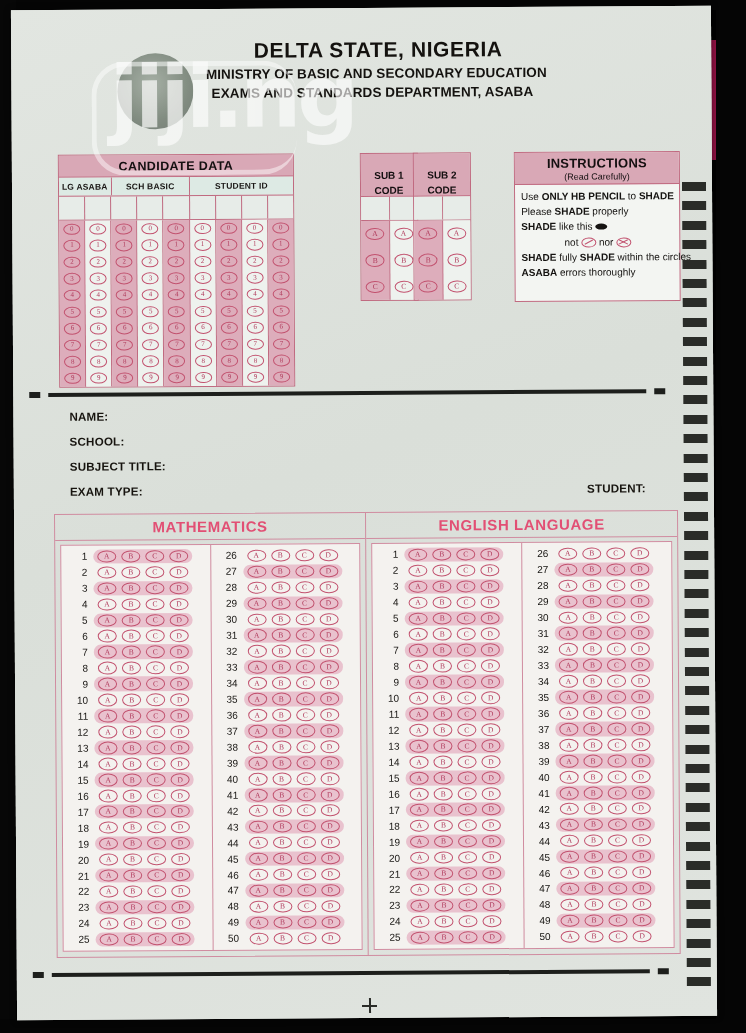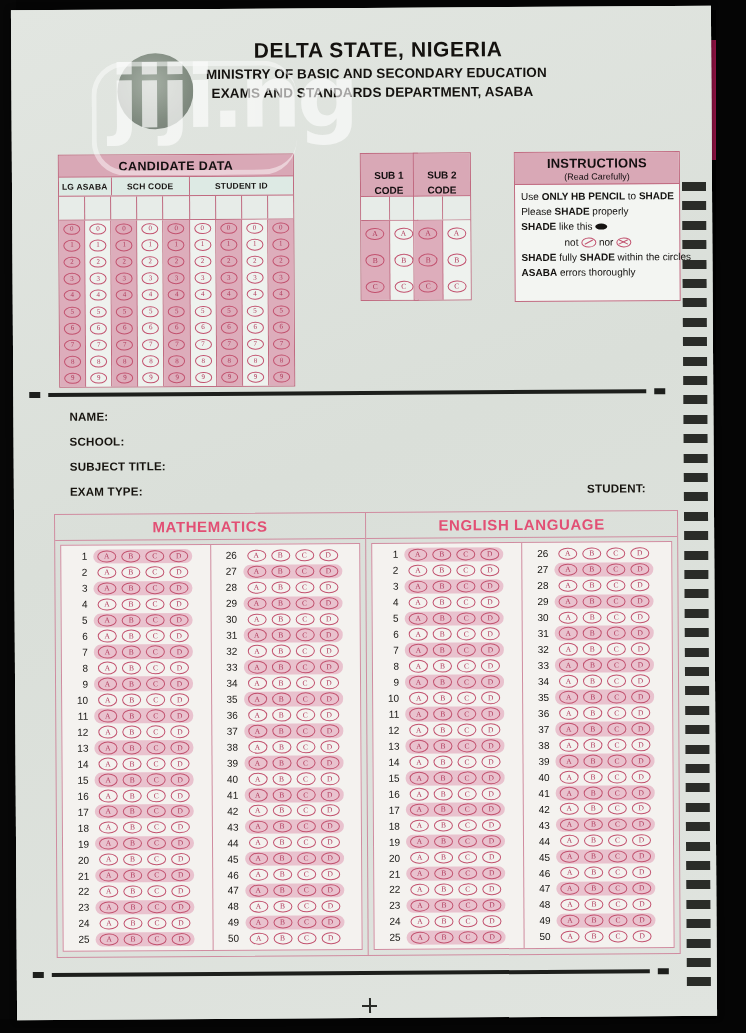--- a/index.html
+++ b/index.html
@@ -352,21 +352,21 @@
   <div id="header">
     <div id="title-main">DELTA STATE, NIGERIA</div>
     <div id="title-sub1">MINISTRY OF BASIC AND SECONDARY EDUCATION</div>
     <div id="title-sub2">EXAMS AND STANDARDS DEPARTMENT, ASABA</div>
   </div>
 
   <div class="pbox" id="cand">
     <div class="pbox-head" id="cand-title">CANDIDATE DATA</div>
     <div id="cand-groups">
       <div class="cgroup" style="flex:2">LG ASABA</div>
-      <div class="cgroup" style="flex:3">SCH CODE</div>
+      <div class="cgroup" style="flex:3">SCH BASIC</div>
       <div class="cgroup" style="flex:4">STUDENT ID</div>
     </div>
     <div id="cand-write">
       <div class="wcell"></div>
       <div class="wcell"></div>
       <div class="wcell"></div>
       <div class="wcell"></div>
       <div class="wcell"></div>
       <div class="wcell"></div>
       <div class="wcell"></div>

